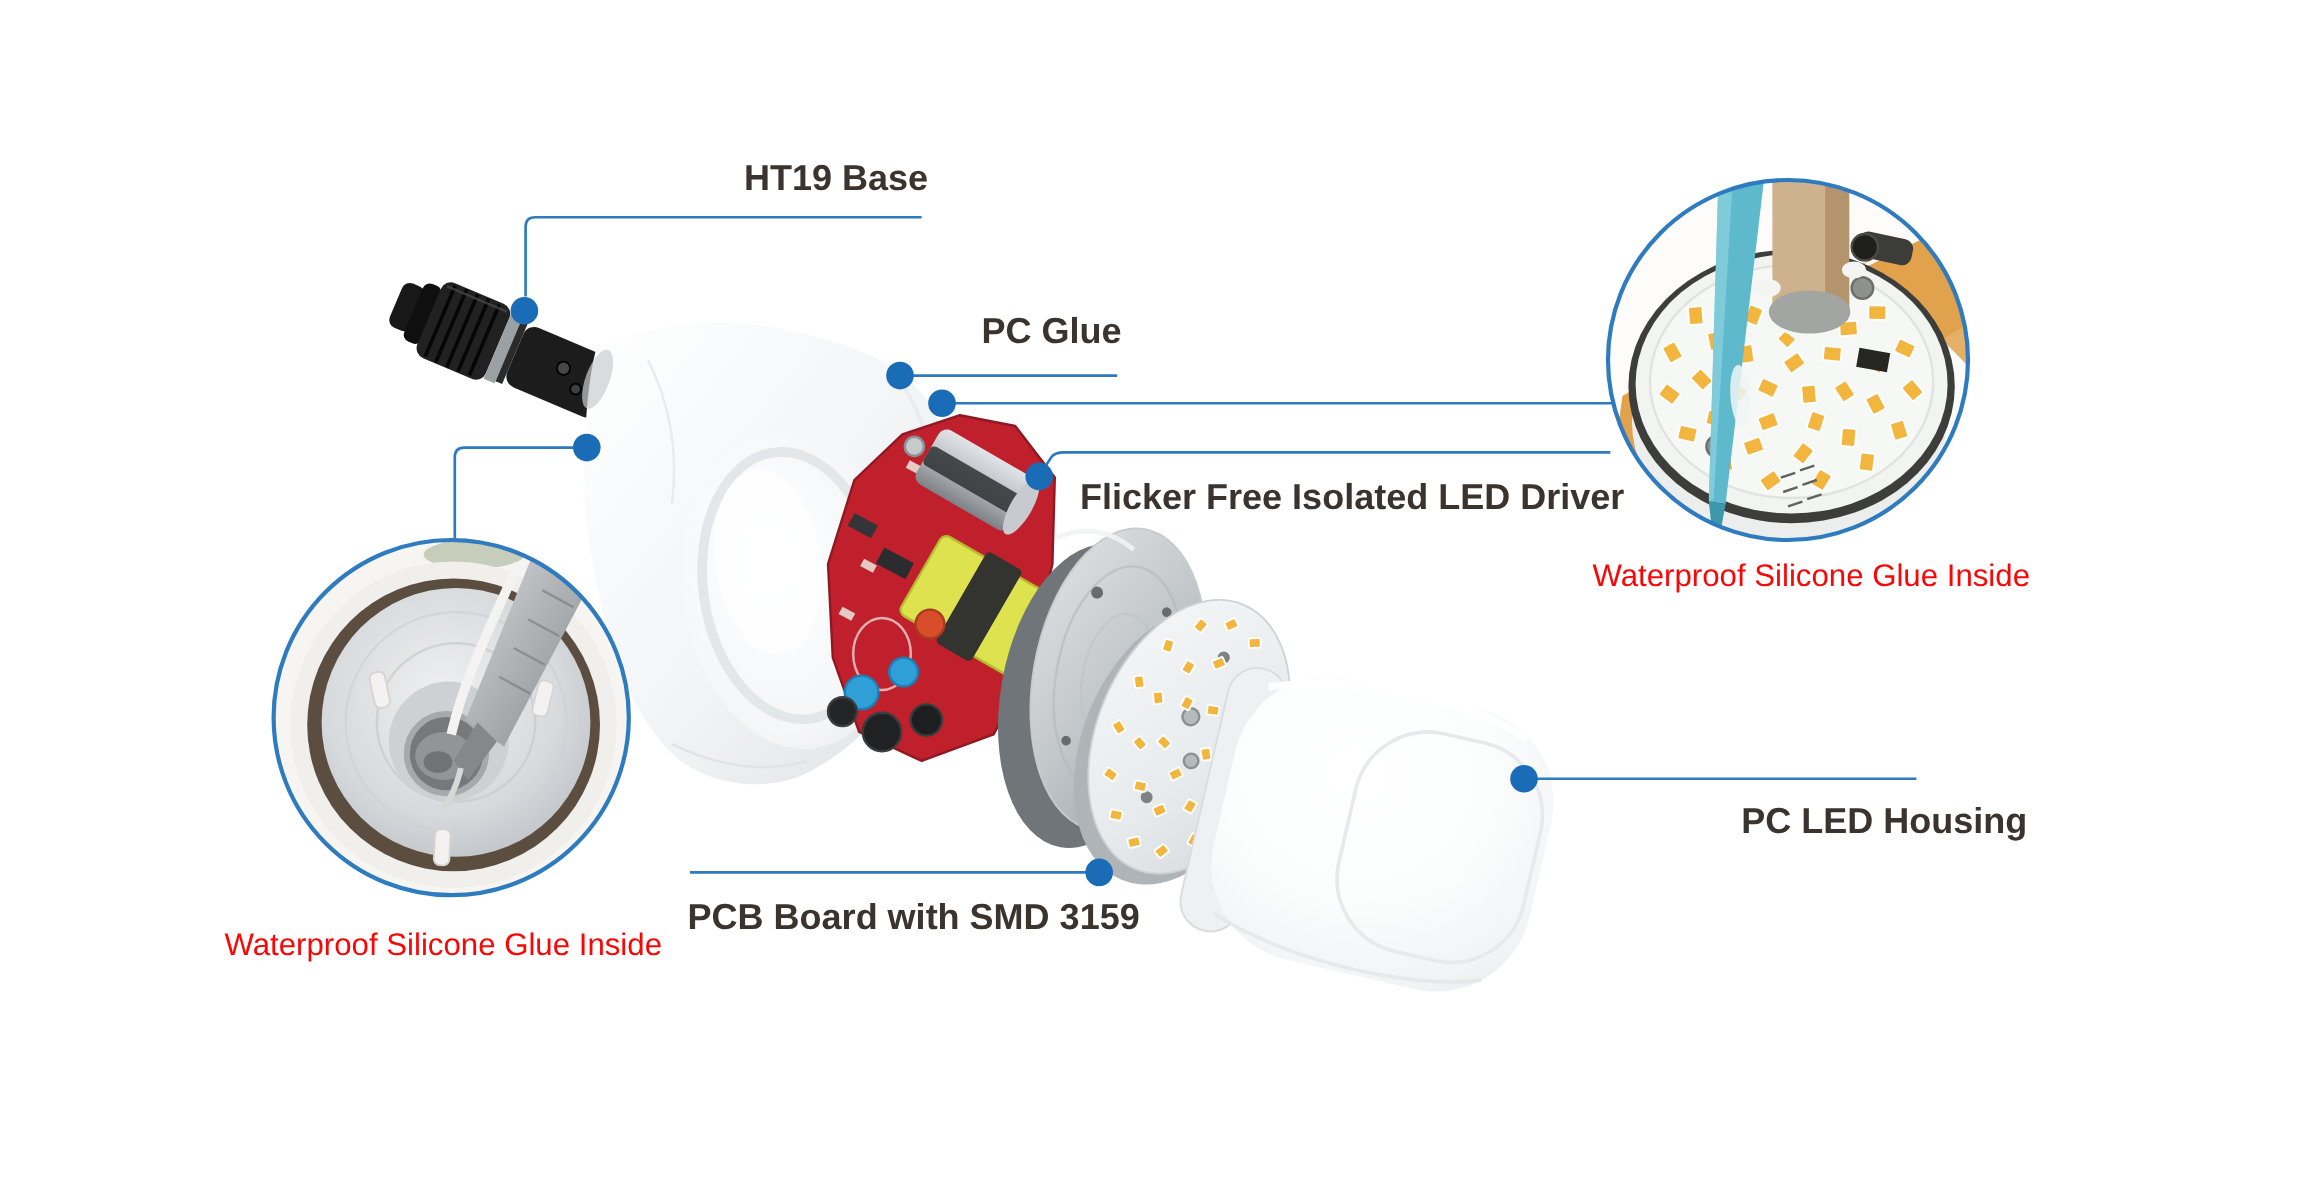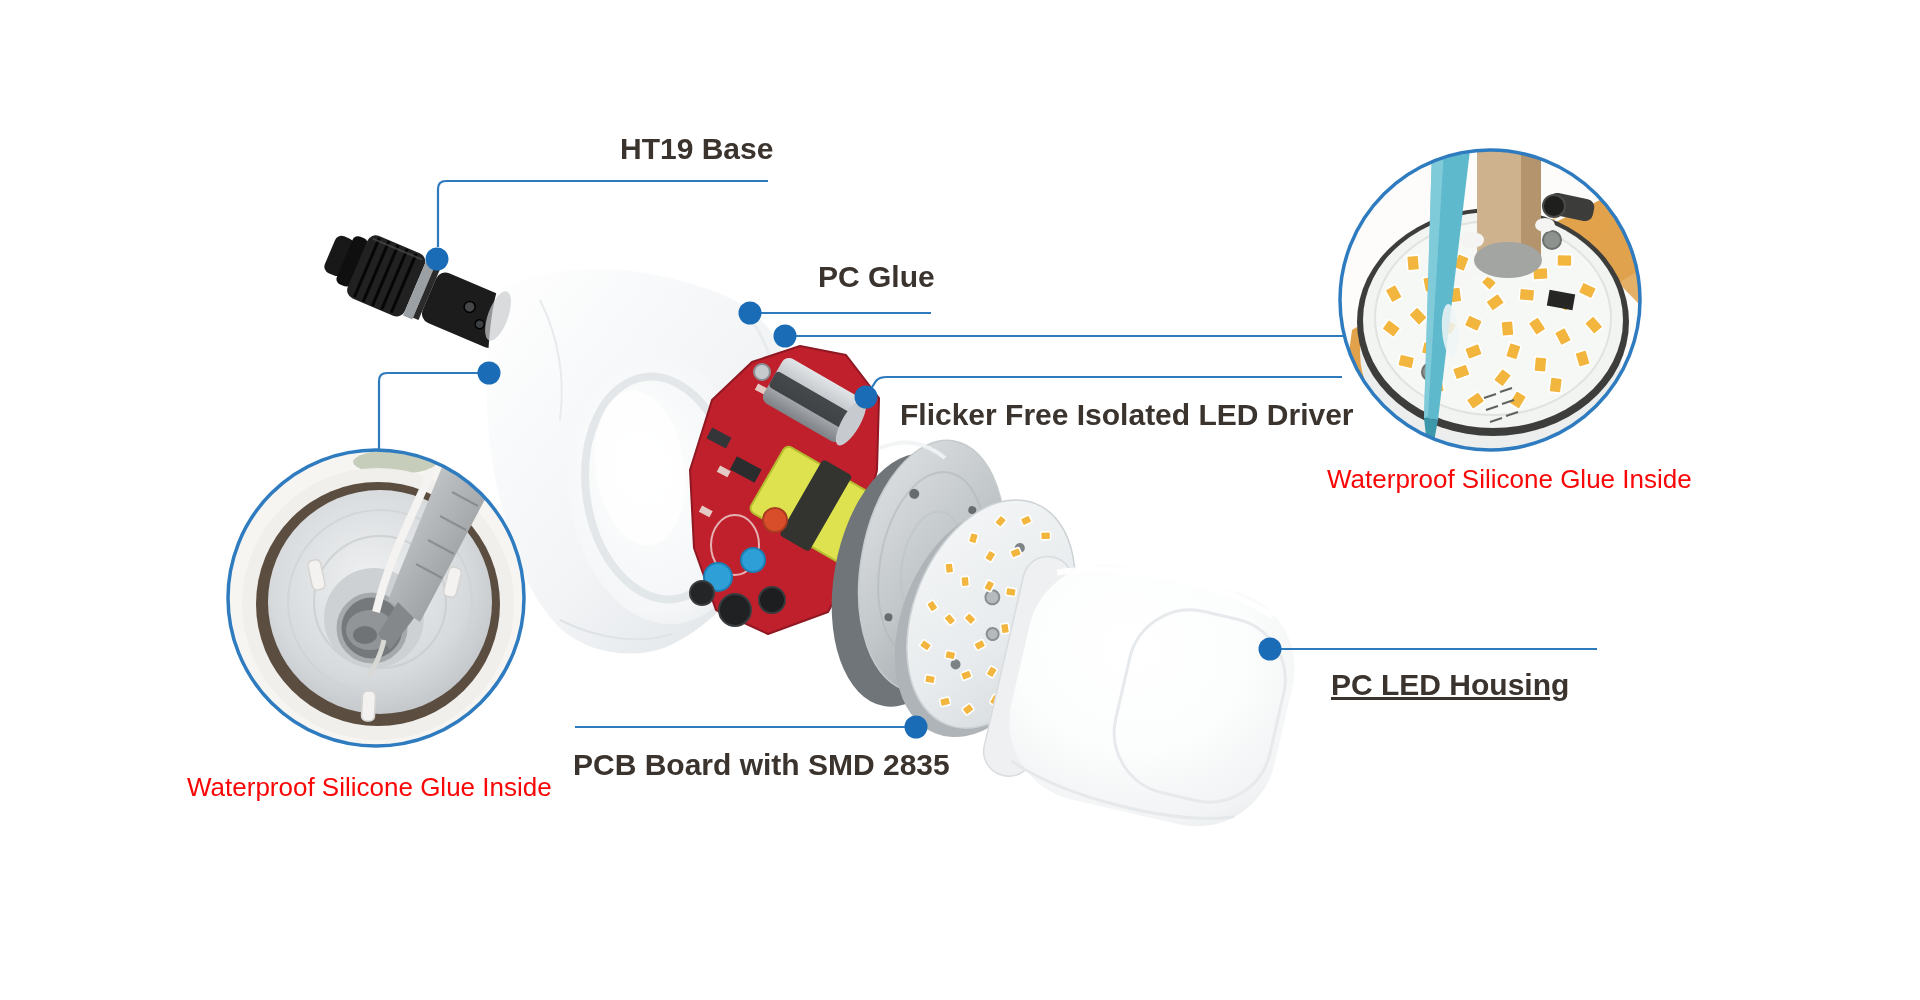--- a/index.html
+++ b/index.html
@@ -5,21 +5,21 @@
   html,body{margin:0;padding:0;background:#ffffff;}
   #stage{position:relative;width:1920px;height:1000px;background:#ffffff;overflow:hidden;
          font-family:"Liberation Sans","DejaVu Sans",sans-serif;}
   #art{position:absolute;left:0;top:0;}
   .lbl{position:absolute;white-space:nowrap;color:#3a332e;font-weight:700;font-size:30px;line-height:34px;text-align:right;}
   .lbl.red{color:#f90606;font-weight:400;font-size:26px;line-height:30px;}
   .l-ht19{left:620px;top:132px;}
   .l-pcbase{left:818px;top:260px;}
   .l-driver{left:900px;top:398px;}
   .l-silicone{left:1327px;top:464px;}
-  .l-housing{left:1331px;top:668px;text-decoration:underline;}
+  .l-housing{left:1451px;top:668px;}
   .l-pcb{left:573px;top:748px;}
   .l-cooling{left:187px;top:772px;}
 </style>
 </head>
 <body>
 
 <div id="stage">
 
 <svg id="art" width="1920" height="1000" viewBox="0 0 1920 1000">
   <defs>
@@ -326,16 +326,16 @@
     <circle cx="916" cy="727" r="11.5"></circle>
     <circle cx="489" cy="373" r="11.5"></circle>
   </g>
 </svg>
 
 <div class="lbl l-ht19">HT19 Base</div>
 <div class="lbl l-pcbase">PC Glue</div>
 <div class="lbl l-driver">Flicker Free Isolated LED Driver</div>
 <div class="lbl red l-silicone">Waterproof Silicone Glue Inside</div>
 <div class="lbl l-housing">PC LED Housing</div>
-<div class="lbl l-pcb">PCB Board with SMD 2835</div>
+<div class="lbl l-pcb">PCB Board with SMD 3159</div>
 <div class="lbl red l-cooling">Waterproof Silicone Glue Inside</div>
 
 </div>
 
 </body></html>

